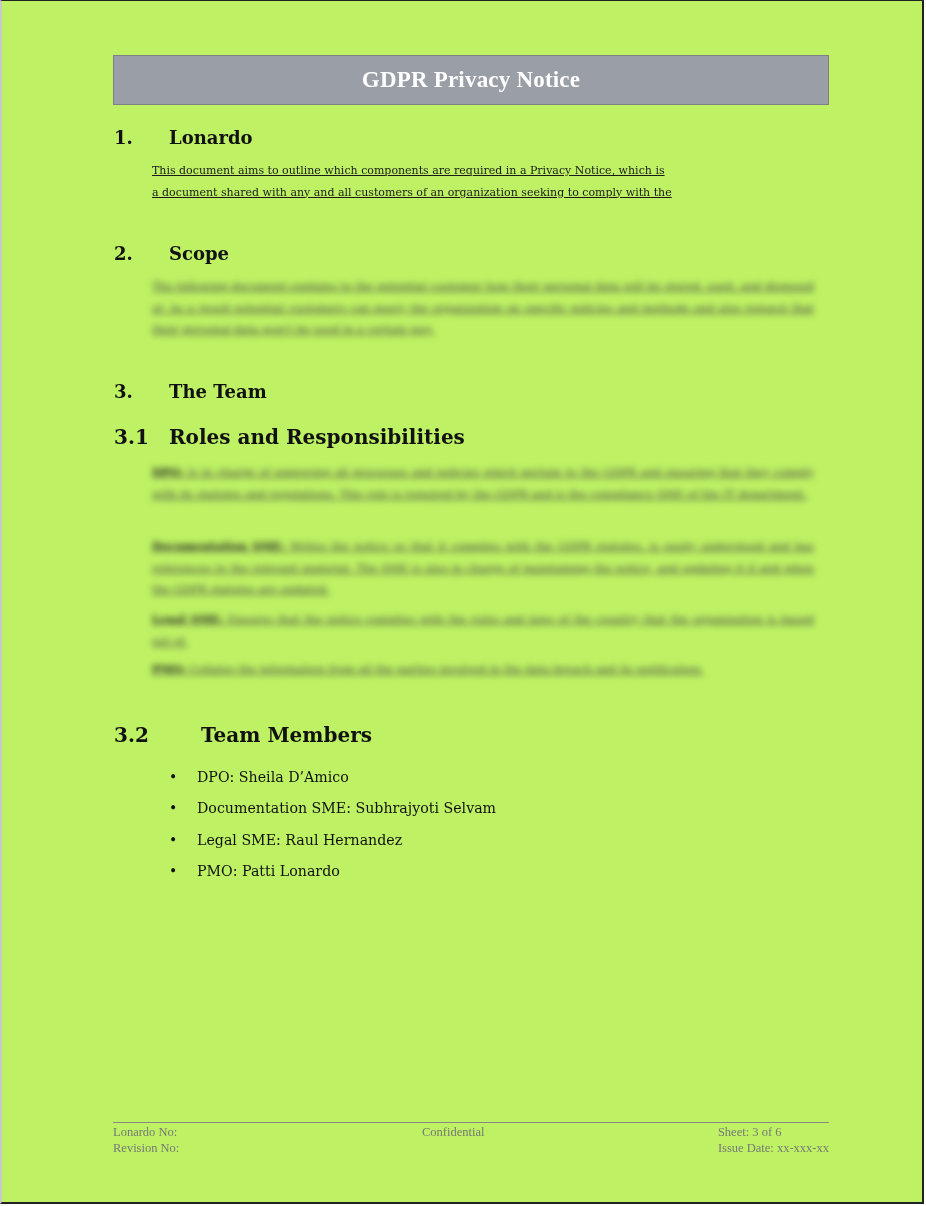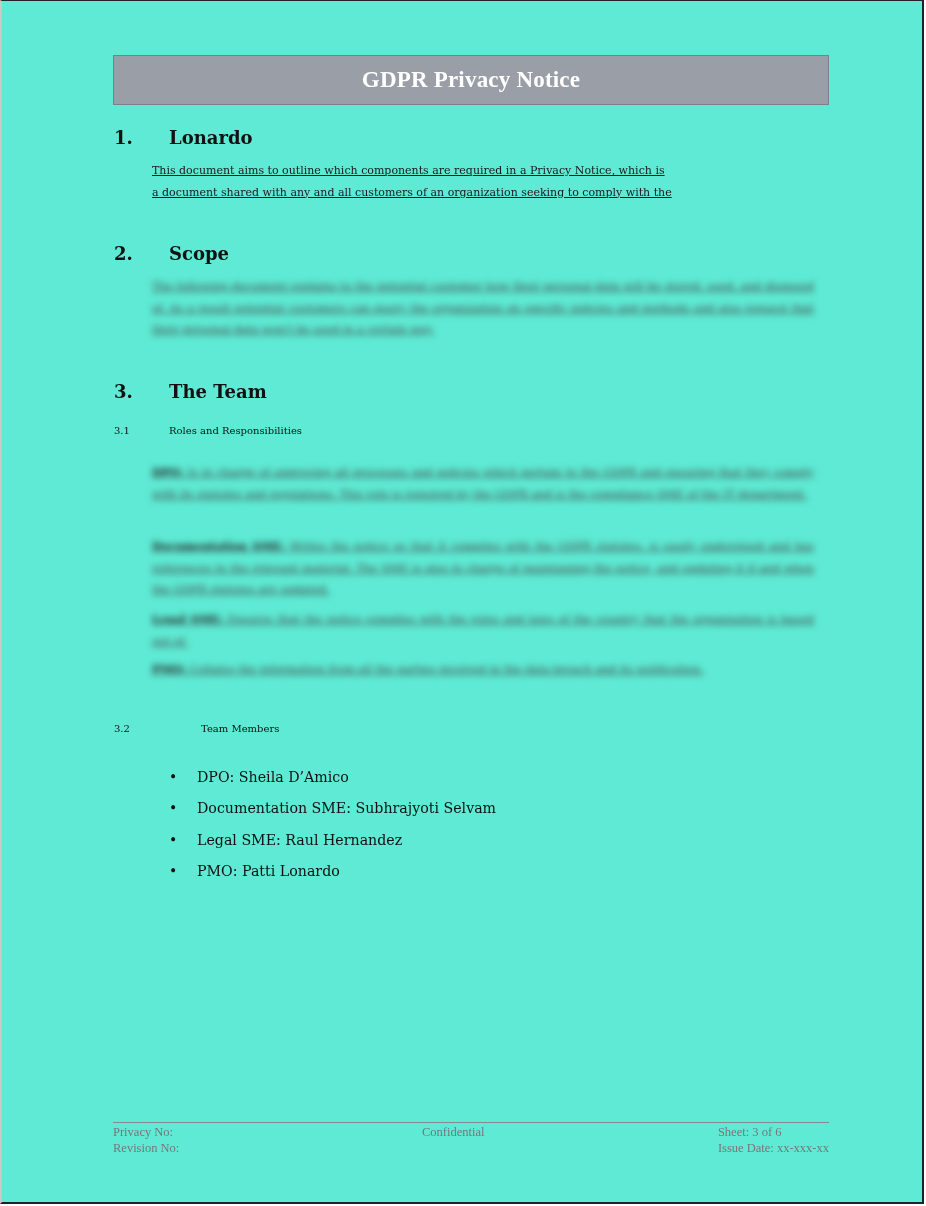--- a/index.html
+++ b/index.html
@@ -1,22 +1,22 @@
 <!DOCTYPE html>
 <html><head>
 <meta charset="utf-8">
 <style>
   html, body { margin: 0; padding: 0; background: #ffffff; }
   body { width: 926px; height: 1206px; position: relative; overflow: hidden; font-family: "DejaVu Serif", "Liberation Serif", serif; color: #111; }
-  .page { position: absolute; left: 0; top: 0; width: 924px; height: 1204px; border-top: 1px solid #222; border-right: 2px solid #222; border-bottom: 2px solid #222; border-left: 2px solid #c8c8c8; box-sizing: border-box; background: #5eead4; }
+  .page { position: absolute; left: 0; top: 0; width: 924px; height: 1204px; border-top: 1px solid #222; border-right: 2px solid #222; border-bottom: 2px solid #222; border-left: 2px solid #c8c8c8; box-sizing: border-box; background: #bef264; }
   .title-bar { position: absolute; left: 111px; top: 54px; width: 716px; height: 50px; background: #9a9ea6; border: 1px solid #7d8088; box-sizing: border-box; display: flex; align-items: center; justify-content: center; }
   .title-bar span { color: #ffffff; font-family: "Liberation Serif", "DejaVu Serif", serif; font-weight: bold; font-size: 23px; letter-spacing: 0.2px; }
   .h1 { position: absolute; left: 112px; font-weight: bold; font-size: 18px; font-family: "DejaVu Serif", serif; display: flex; }
   .h1 .num { width: 55px; display: inline-block; }
-  .h2 { position: absolute; left: 112px; font-weight: normal; font-size: 10px; font-family: "DejaVu Serif", serif; display: flex; }
+  .h2 { position: absolute; left: 112px; font-weight: bold; font-size: 20px; font-family: "DejaVu Serif", serif; display: flex; }
   .h2 .num { width: 55px; display: inline-block; }
   .para { position: absolute; left: 150px; width: 662px; font-size: 11px; line-height: 21.5px; font-family: "DejaVu Serif", serif; color: #1a1a1a; white-space: nowrap; overflow: hidden; text-decoration: underline; }
   .para .line { display: block; }
   .blurred { filter: blur(3px); color: #444; text-align: justify; white-space: normal; overflow: hidden; }
   .blurred b { color: #222; }
   .bullets { position: absolute; left: 167px; top: 760px; font-size: 14.2px; font-family: "DejaVu Serif", serif; margin: 0; padding: 0; list-style: none; }
   .bullets li { height: 31.5px; display: flex; align-items: center; }
   .bullets .dot { width: 28px; font-size: 14px; }
   .footer-rule { position: absolute; left: 111px; top: 1121px; width: 716px; height: 1px; background: #888; }
   .footer { position: absolute; left: 111px; top: 1123px; width: 716px; font-family: "Liberation Serif", "DejaVu Serif", serif; font-size: 12.5px; color: #777; line-height: 16px; }
@@ -91,21 +91,21 @@
     </li>
     <li>
       <span class="dot">•</span>
       <span>PMO: Patti Lonardo</span>
     </li>
   </ul>
 
   <div class="footer-rule"></div>
   <div class="footer">
     <div class="left">
-      <div>Privacy No:</div>
+      <div>Lonardo No:</div>
       <div>Revision No:</div>
     </div>
     <div class="center">Confidential</div>
     <div class="right">
       <div>Sheet: 3 of 6</div>
       <div>Issue Date: xx-xxx-xx</div>
     </div>
   </div>
 
 </div>

